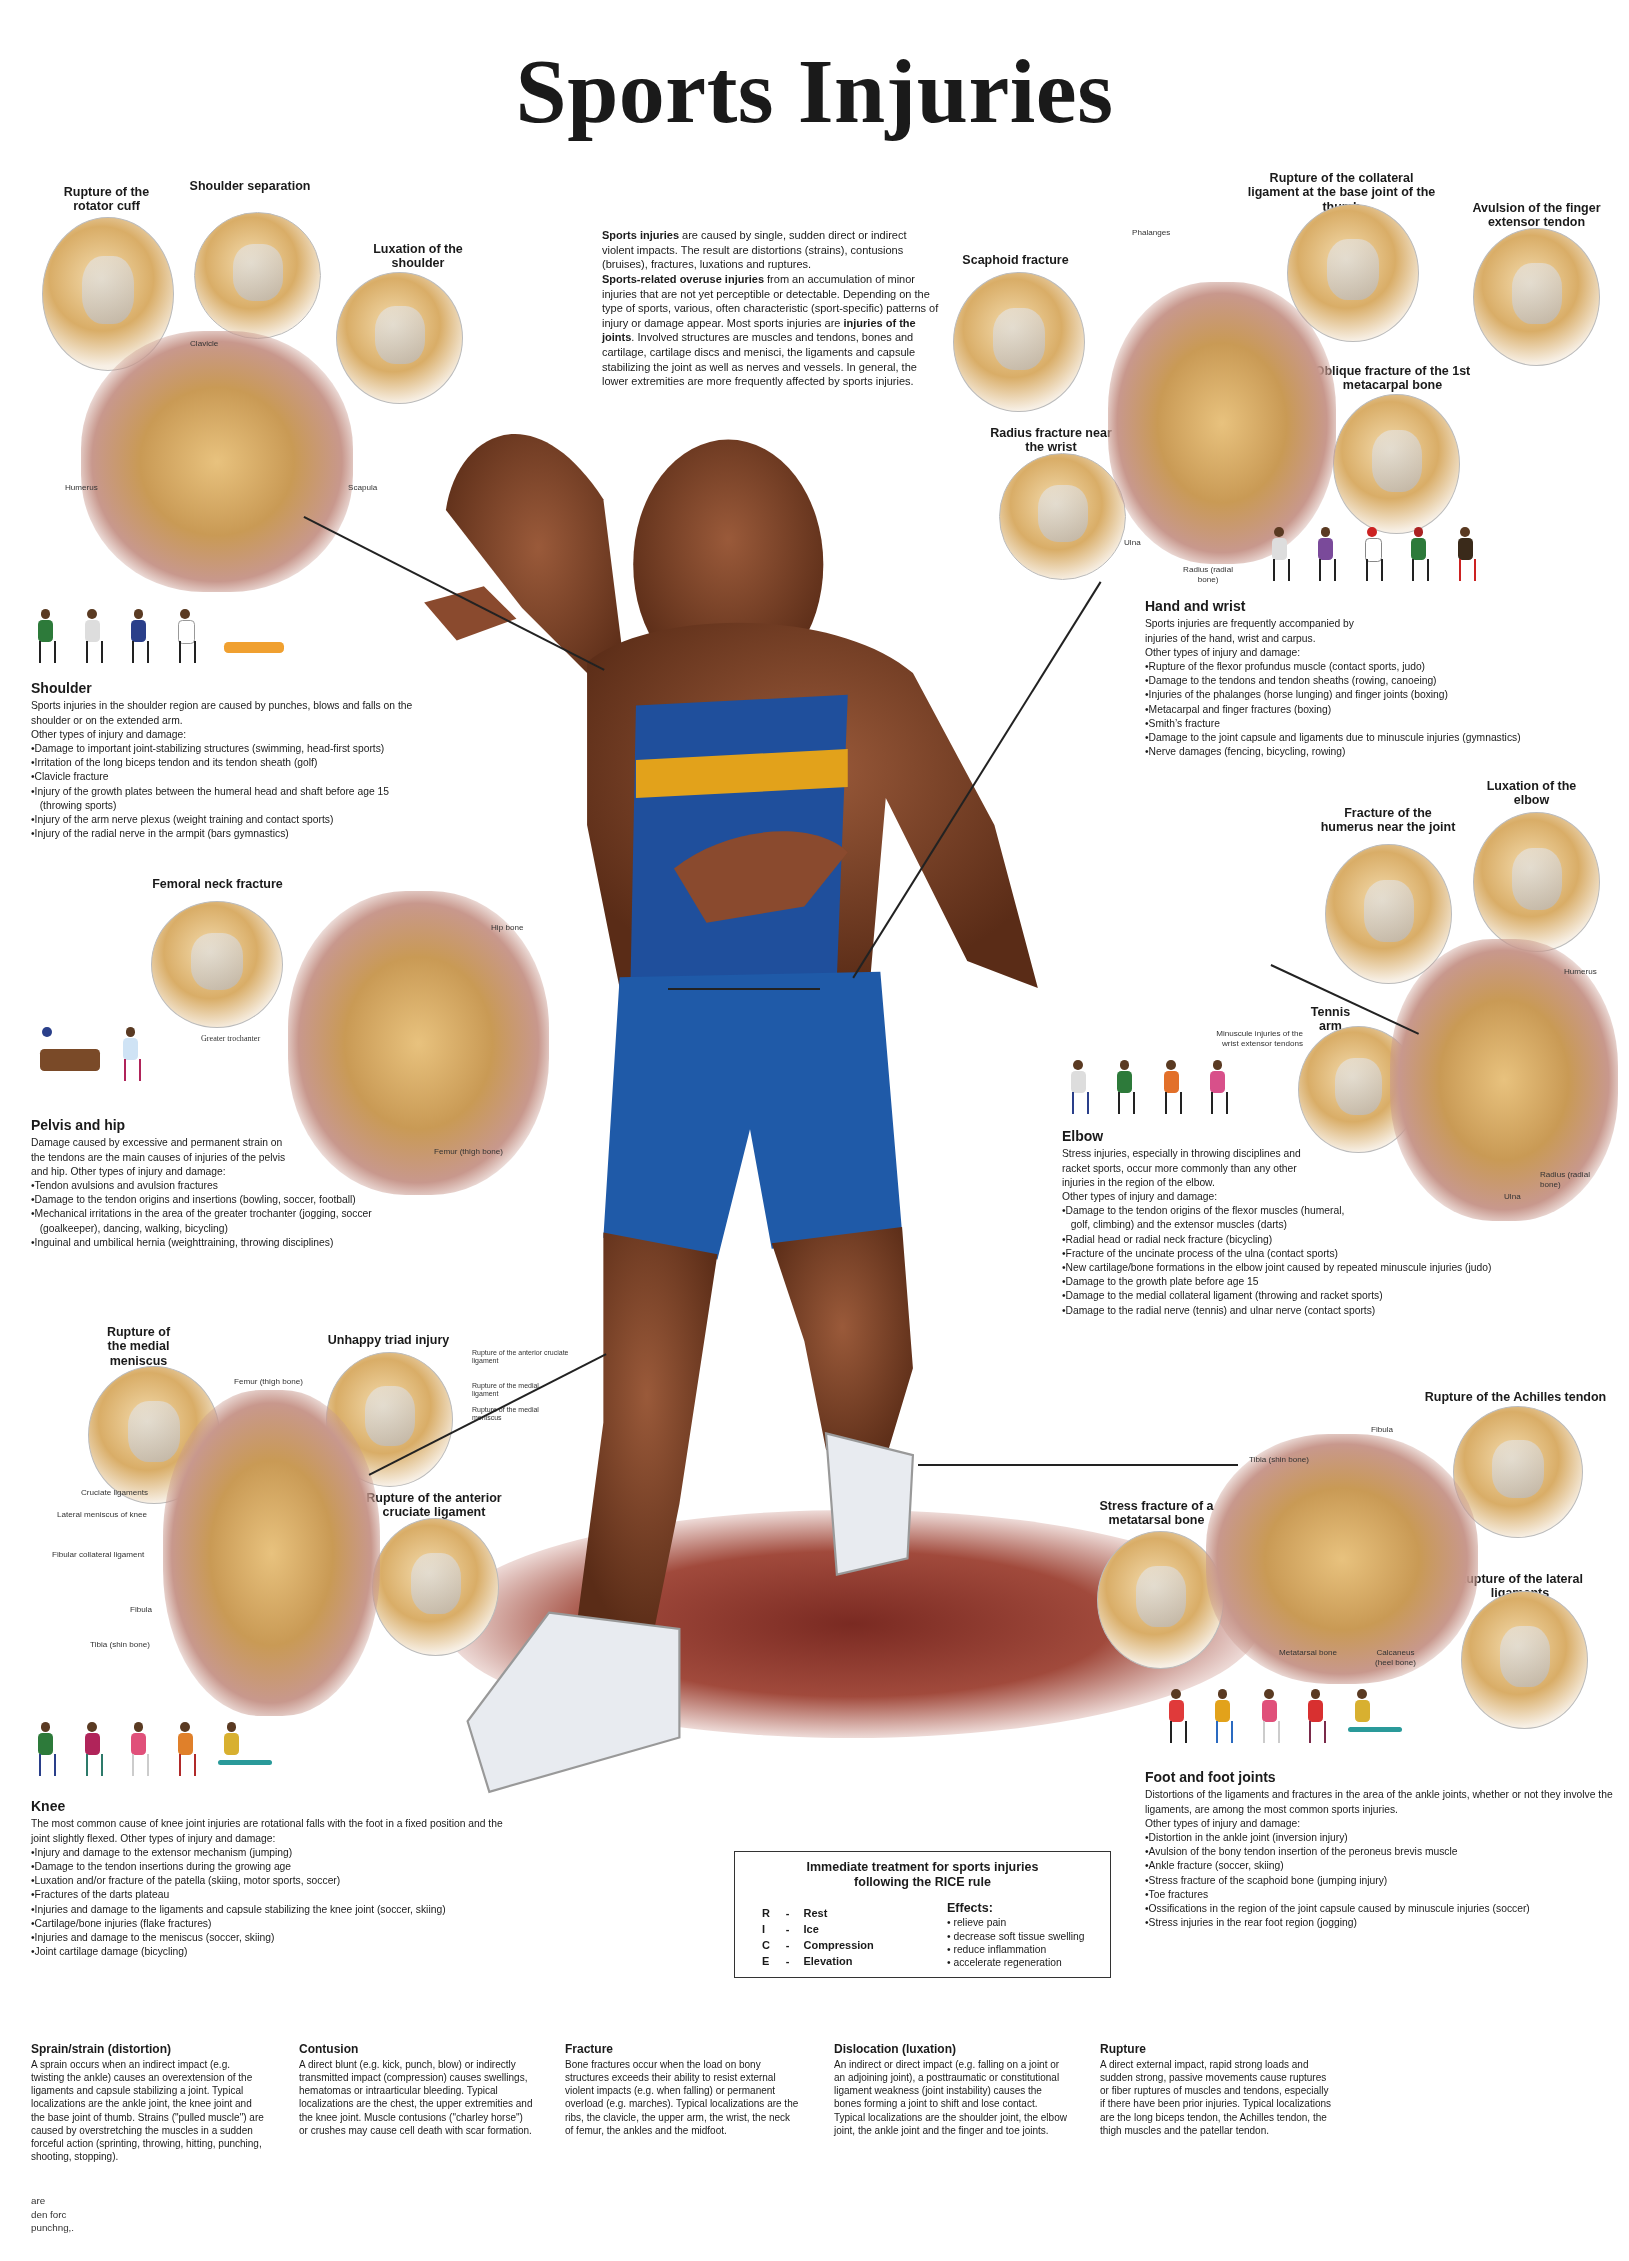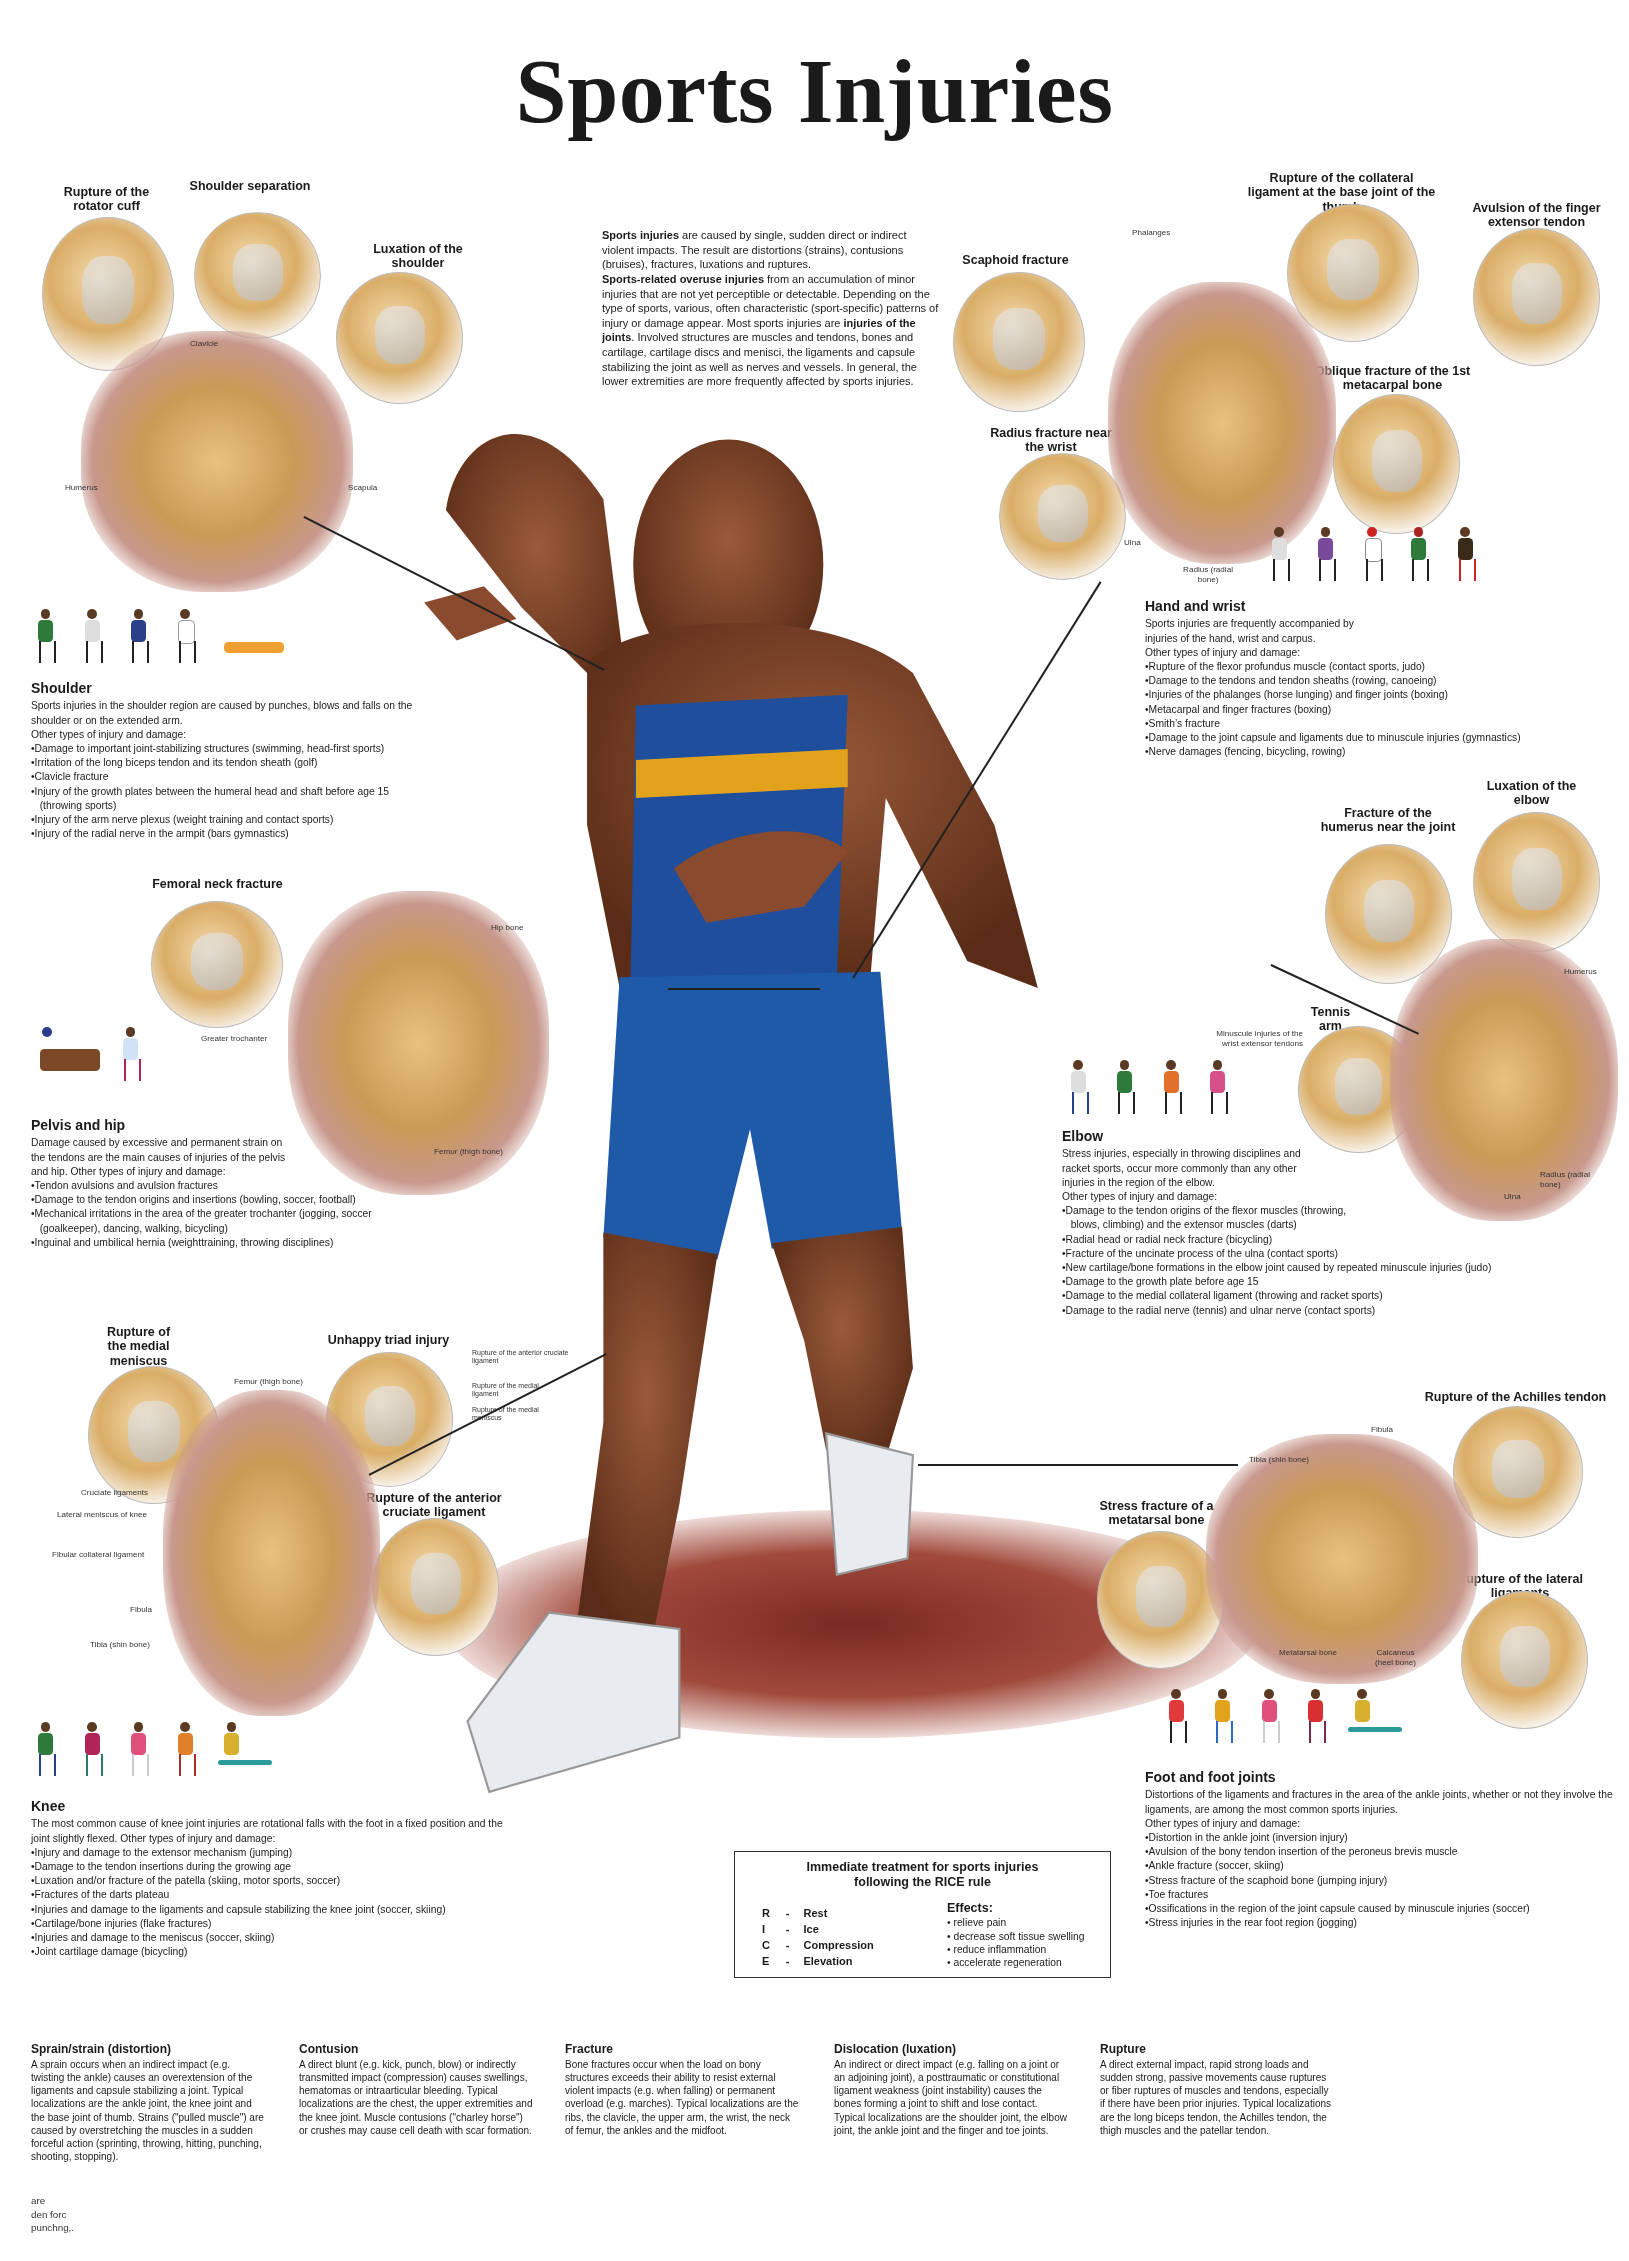--- a/index.html
+++ b/index.html
@@ -212,35 +212,35 @@
       <div class="b" style="background:#d8508a"></div>
       <div class="l"></div>
     </div>
 </div>
 
 <div class="section" style="left:1062px;top:1127px;width:521px;">
   <h2>Elbow</h2>
   <p style="width:261px">Stress injuries, especially in throwing disciplines and racket sports, occur more commonly than any other injuries in the region of the elbow.</p>
   <p>Other types of injury and damage:</p>
   <ul>
-    <li style="width:282px">Damage to the tendon origins of the flexor muscles (throwing, blows, climbing) and the extensor muscles (darts)</li>
+    <li style="width:282px">Damage to the tendon origins of the flexor muscles (humeral, golf, climbing) and the extensor muscles (darts)</li>
     <li>Radial head or radial neck fracture (bicycling)</li>
     <li>Fracture of the uncinate process of the ulna (contact sports)</li>
     <li>New cartilage/bone formations in the elbow joint caused by repeated minuscule injuries (judo)</li>
     <li>Damage to the growth plate before age 15</li>
     <li>Damage to the medial collateral ligament (throwing and racket sports)</li>
     <li>Damage to the radial nerve (tennis) and ulnar nerve (contact sports)</li>
   </ul>
 </div>
 
 <div class="cap" style="left:147px;top:877px;width:141px;">Femoral neck fracture</div>
 <div class="circle" style="left:151px;top:901px;width:130px;height:125px;"></div>
 <div class="anat" style="left:288px;top:891px;width:261px;height:304px;"></div>
 <div class="lbl" style="left:491px;top:923px;">Hip bone</div>
-<div class="lbl" style="left:201px;top:1034px;">Greater trochanter</div>
+<div class="lbl" style="left:201px;top:1034px;font-family:Liberation Serif, serif;">Greater trochanter</div>
 <div class="lbl" style="left:434px;top:1147px;">Femur (thigh bone)</div>
 
 <div class="pict" style="left:33px;top:1021px;">
   <div class="fig" style="width:65px">
       <div class="b" style="background:#7a4a28;width:60px;height:22px;top:22px"></div>
       <div class="h" style="background:#2a3f8a"></div>
     </div>
   <div class="fig">
       <div class="h"></div>
       <div class="b" style="background:#cfe3f5"></div>

